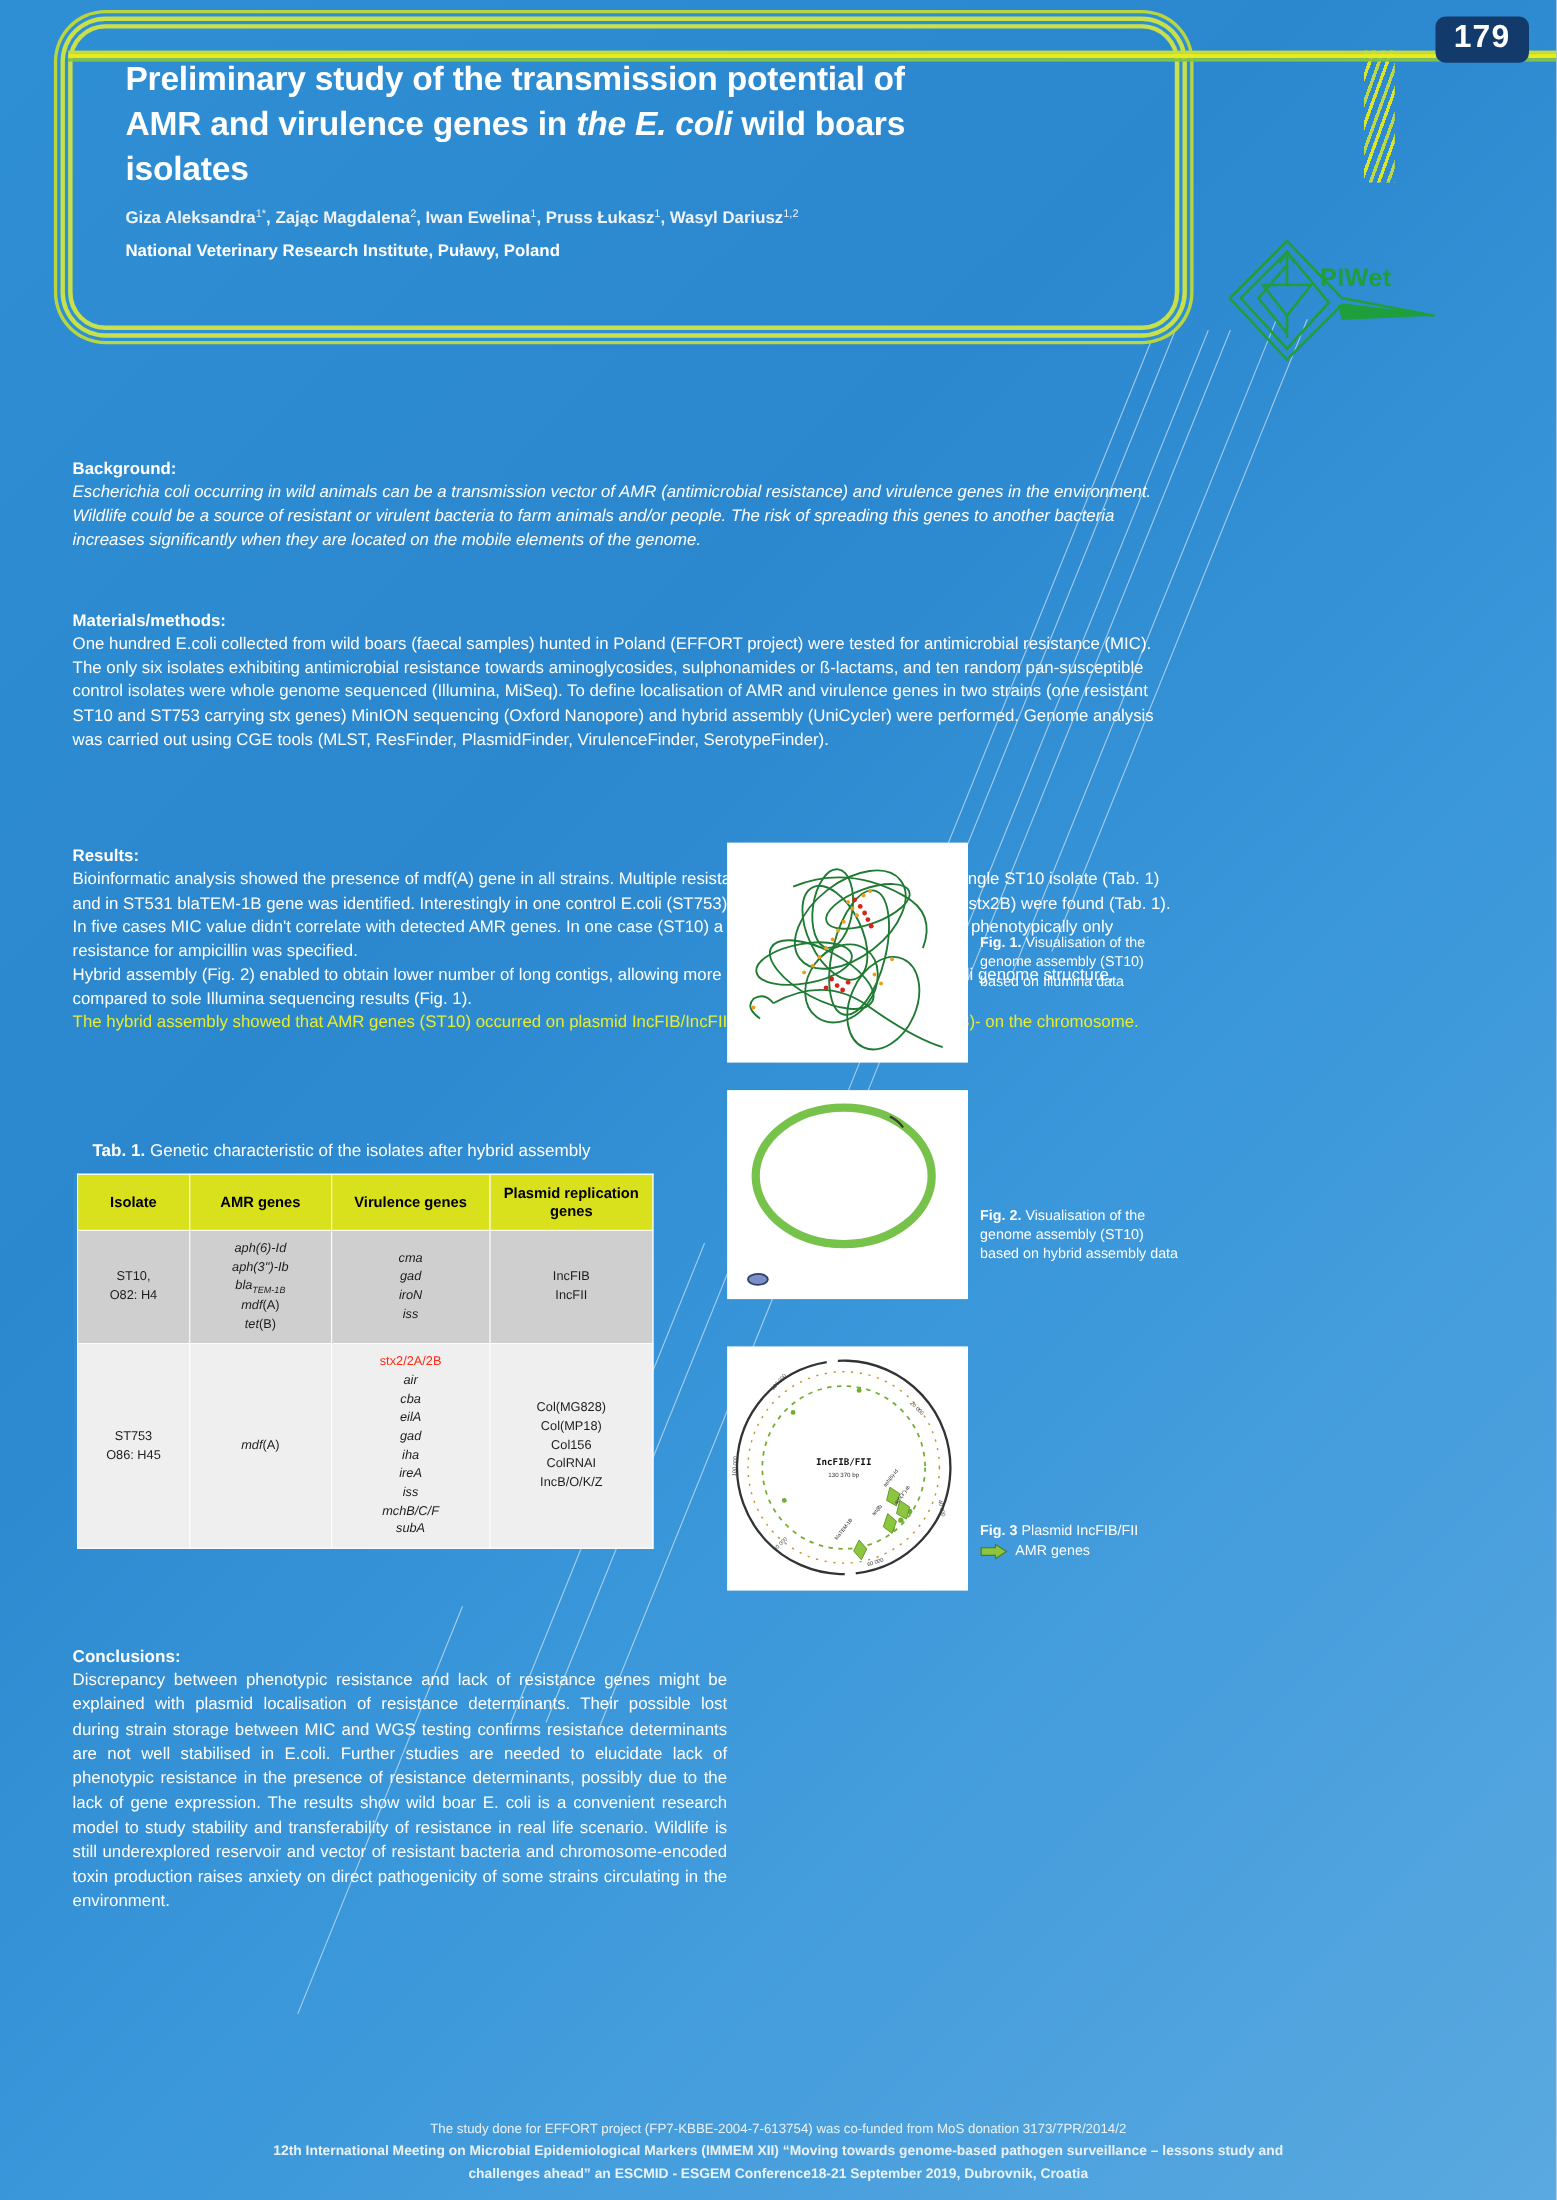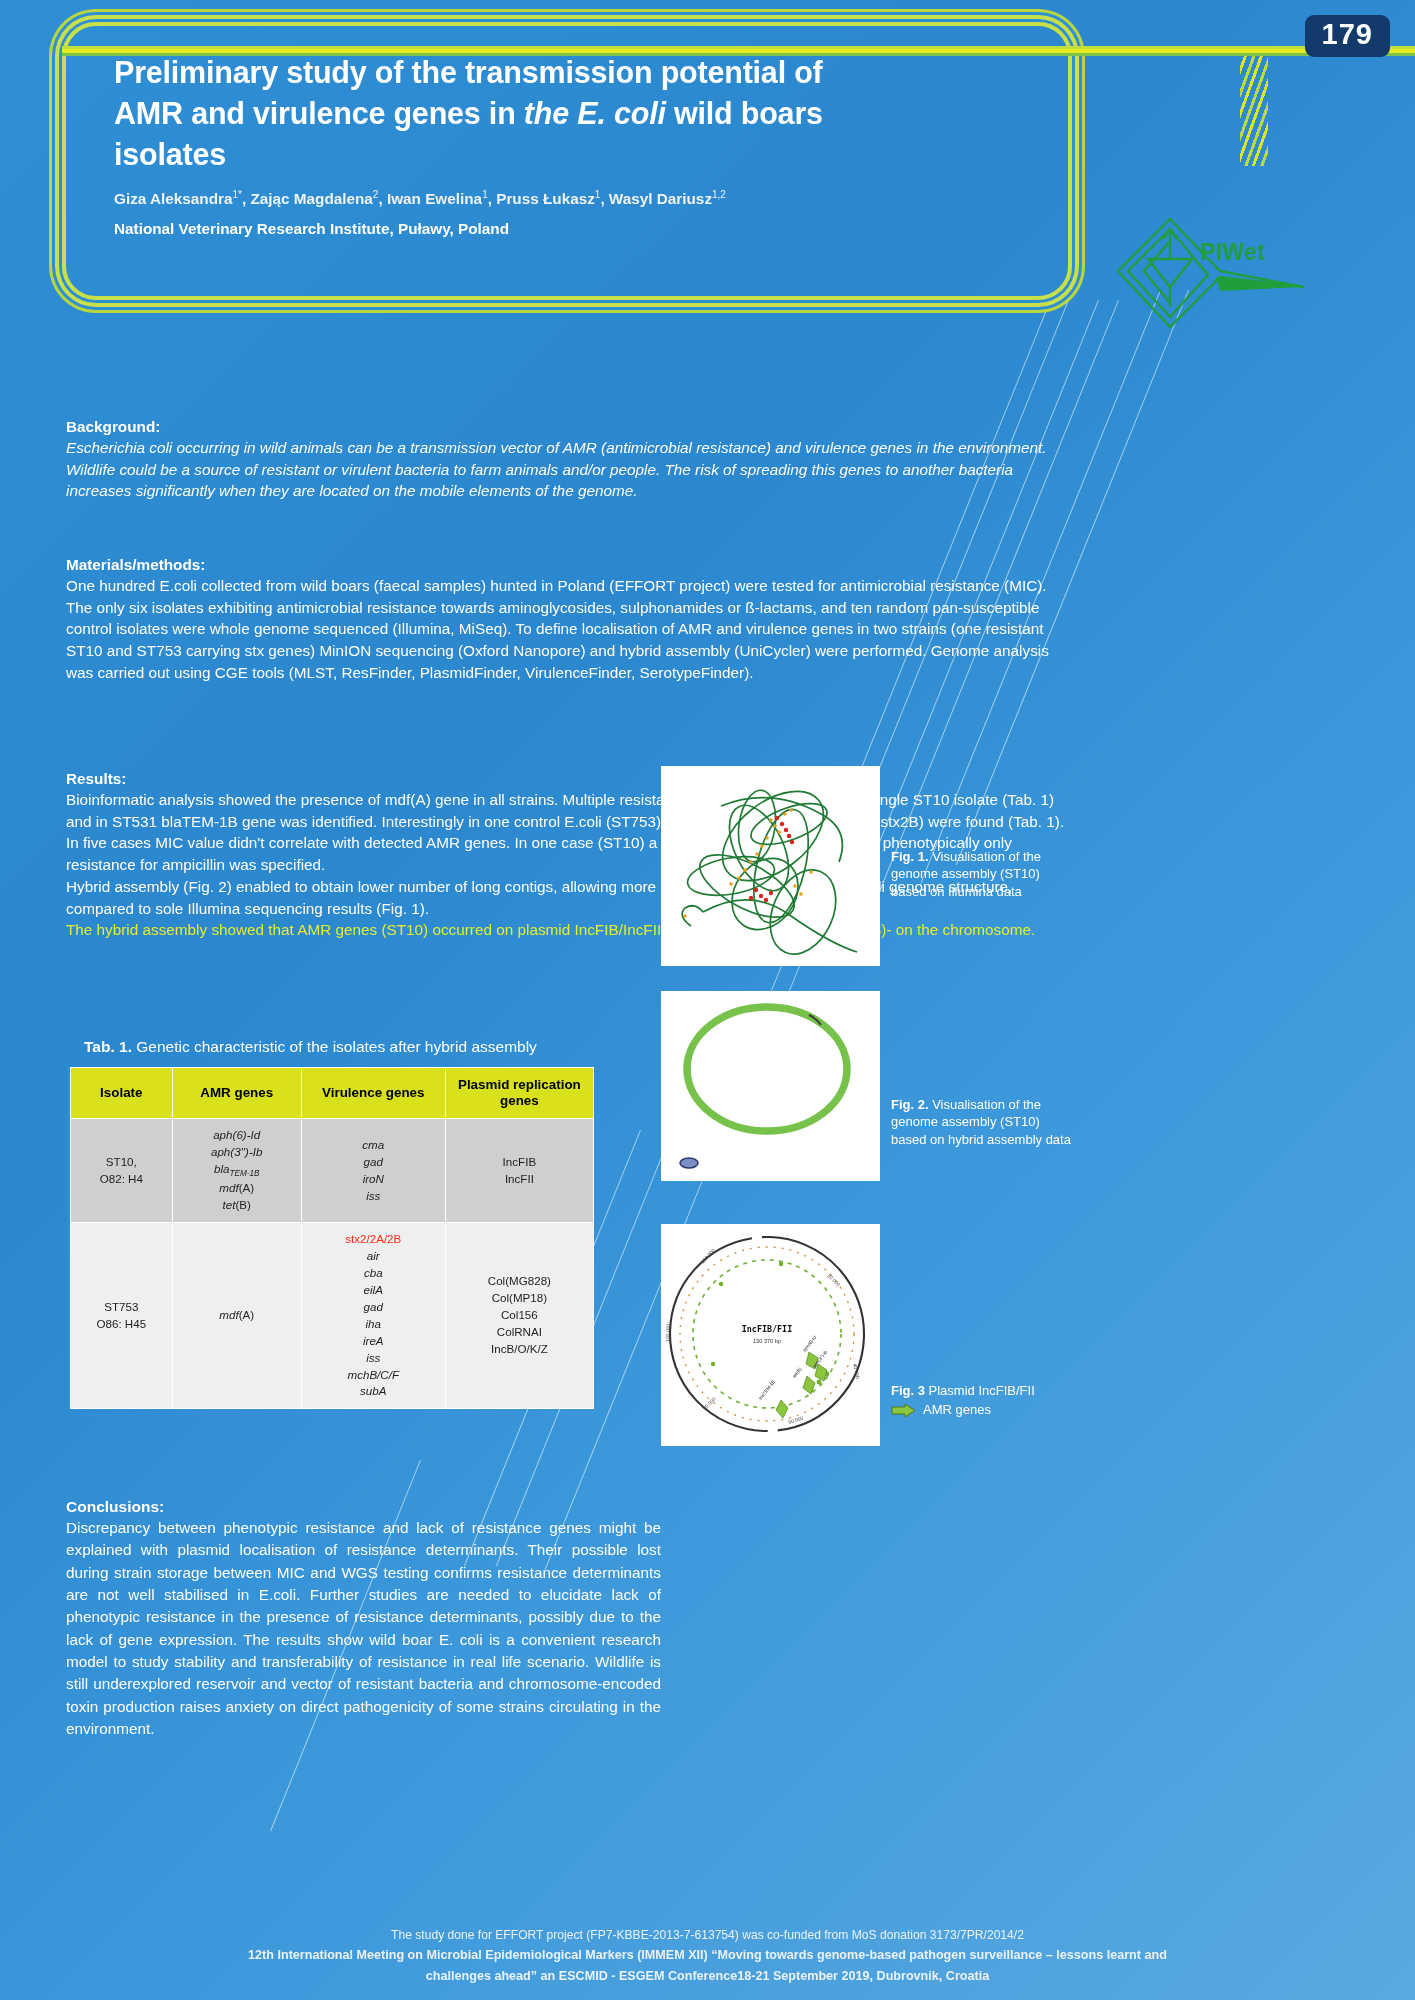--- a/index.html
+++ b/index.html
@@ -375,16 +375,16 @@
     <span>AMR genes</span>
   </div>
 </div>
 
 <div class="sect" id="conclusions-section">
   <h3>Conclusions:</h3>
   <p>Discrepancy between phenotypic resistance and lack of resistance genes might be explained with plasmid localisation of resistance determinants. Their possible lost during strain storage between MIC and WGS testing confirms resistance determinants are not well stabilised in E.coli. Further studies are needed to elucidate lack of phenotypic resistance in the presence of resistance determinants, possibly due to the lack of gene expression. The results show wild boar E. coli is a convenient research model to study stability and transferability of resistance in real life scenario. Wildlife is still underexplored reservoir and vector of resistant bacteria and chromosome-encoded toxin production raises anxiety on direct pathogenicity of some strains circulating in the environment.</p>
 </div>
 
 <div id="footer">
-  <div class="small">The study done for EFFORT project (FP7-KBBE-2013-7-613754) was co-funded from MoS donation 3173/7PR/2014/2</div>
-  <div class="big">12th International Meeting on Microbial Epidemiological Markers (IMMEM XII) “Moving towards genome-based pathogen surveillance – lessons learnt and</div>
+  <div class="small">The study done for EFFORT project (FP7-KBBE-2004-7-613754) was co-funded from MoS donation 3173/7PR/2014/2</div>
+  <div class="big">12th International Meeting on Microbial Epidemiological Markers (IMMEM XII) “Moving towards genome-based pathogen surveillance – lessons study and</div>
   <div class="big">challenges ahead” an ESCMID - ESGEM Conference18-21 September 2019, Dubrovnik, Croatia</div>
 </div>
 
 </body></html>

